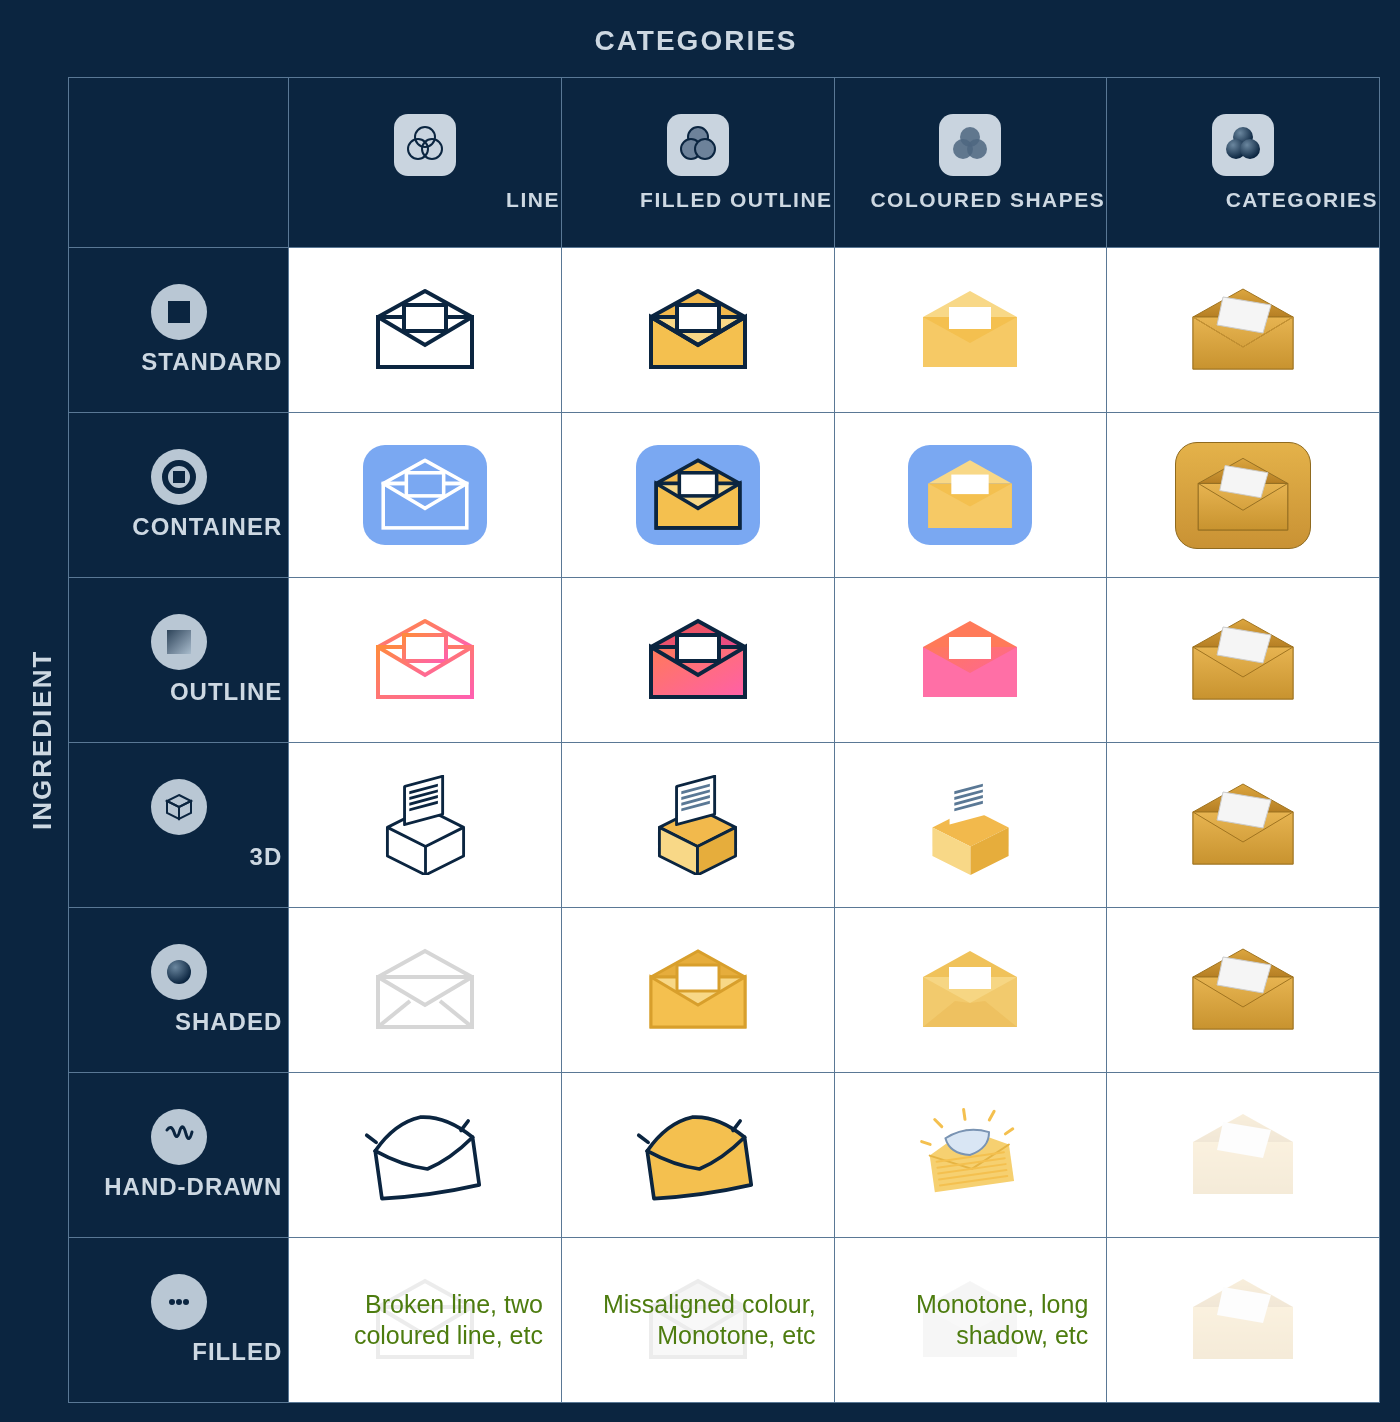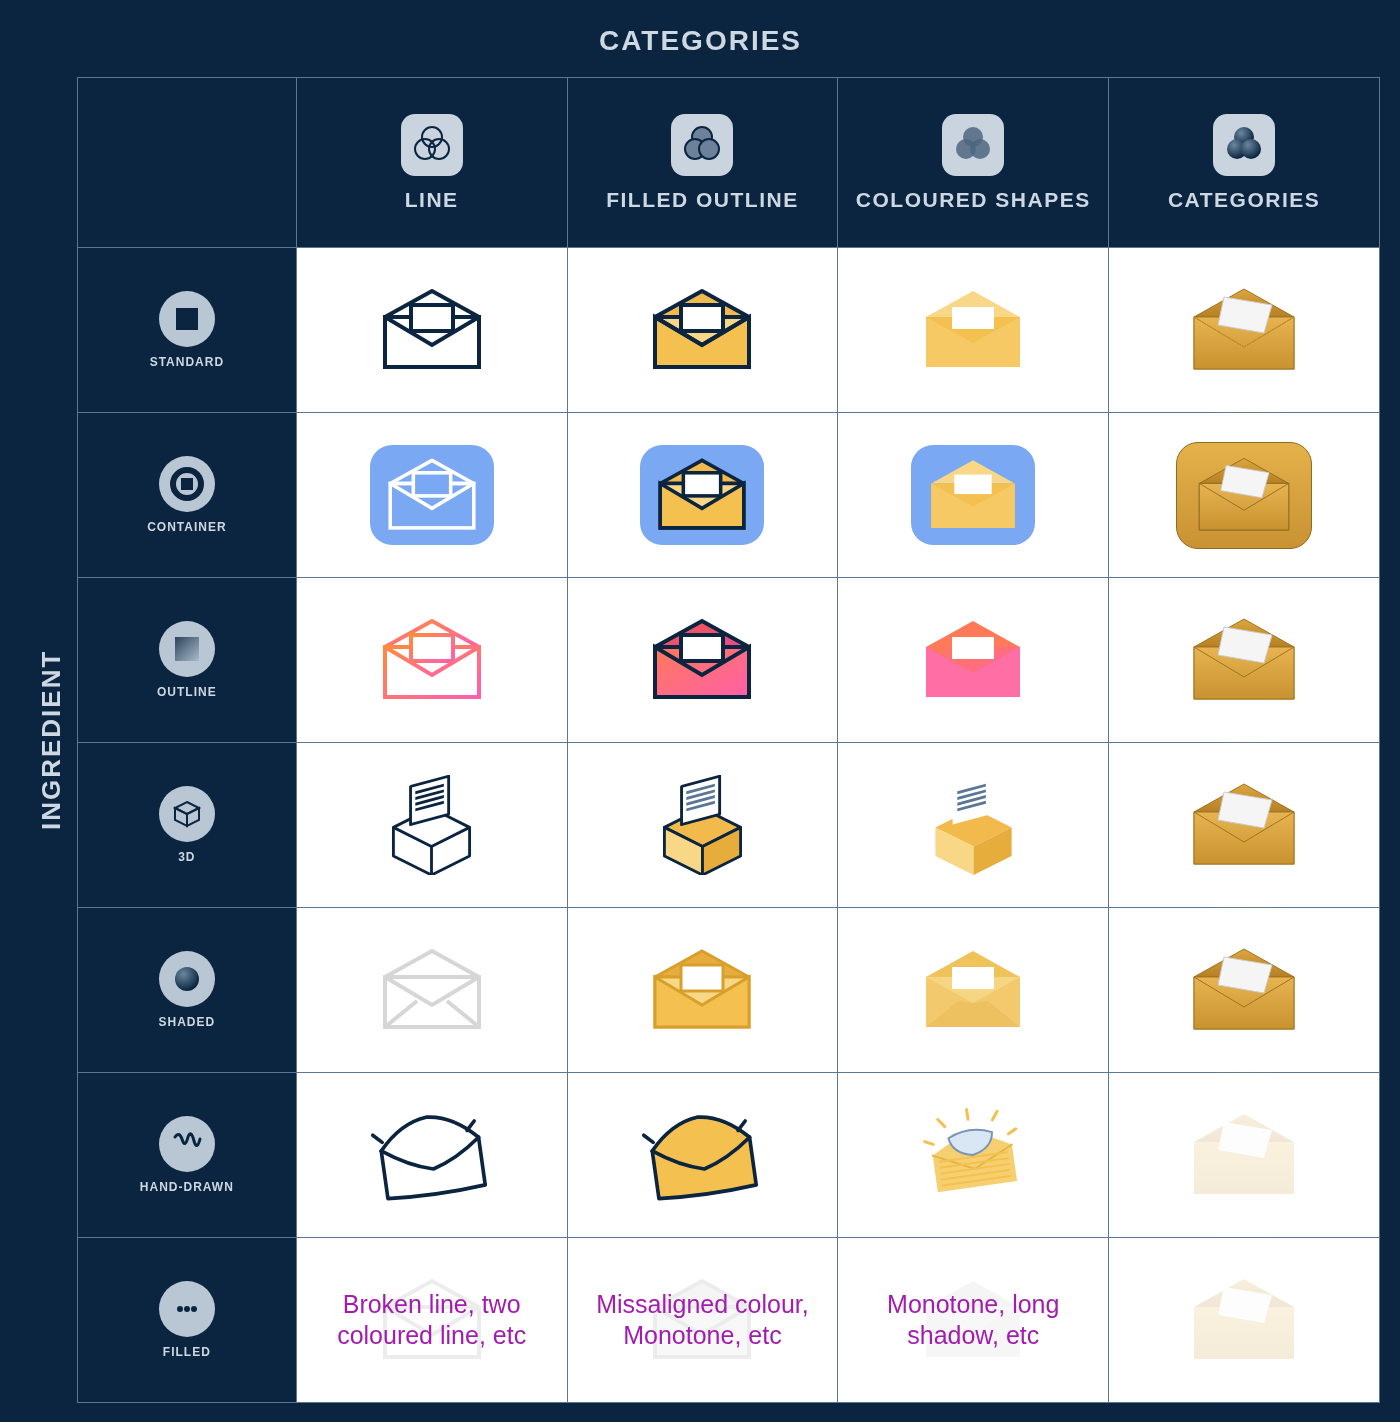--- a/index.html
+++ b/index.html
@@ -16,21 +16,21 @@
   }
   * { box-sizing: border-box; }
   body {
     margin: 0;
     background: var(--bg);
     font-family: "Helvetica Neue", Arial, sans-serif;
     color: var(--label);
     width: 1400px;
   }
   .wrap {
-    padding: 25px 20px 0 21px;
+    padding: 25px 20px 0 12px;
   }
   .top-title {
     text-align: center;
     font-size: 28px;
     font-weight: 700;
     letter-spacing: 2px;
     margin-bottom: 20px;
   }
   .grid-with-side {
     display: flex;
@@ -48,39 +48,39 @@
     align-items: center;
     justify-content: center;
   }
   table.icon-grid {
     border-collapse: collapse;
     width: 100%;
   }
   table.icon-grid th,
   table.icon-grid td {
     border: 1px solid var(--border);
-    text-align: center;
+    text-align: right;
     vertical-align: middle;
   }
   
   .col-head {
     background: var(--cell-dark);
     height: 170px;
     width: 260px;
     font-size: 21px;
     font-weight: 700;
     letter-spacing: 1.5px;
   }
   .col-head .head-icon {
     margin: 0 auto 12px auto;
   }
   .row-head {
     background: var(--cell-dark);
     width: 210px;
-    font-size: 12px;
+    font-size: 24px;
     font-weight: 700;
     letter-spacing: 1px;
     padding: 12px 6px;
   }
   .row-head .ing-icon {
     margin: 0 auto 8px auto;
   }
   td.cell {
     background: var(--cell-light);
     height: 165px;
@@ -93,21 +93,21 @@
     justify-content: center;
     height: 100%;
     width: 100%;
   }
   .other-text {
     position: absolute;
     inset: 0;
     display: flex;
     align-items: center;
     justify-content: center;
-    color: #a21caf;
+    color: #4d7c0f;
     font-size: 25px;
     line-height: 1.25;
     padding: 0 18px;
   }
   
   .head-icon {
     width: 62px;
     height: 62px;
     border-radius: 14px;
     background: #c9d4df;

